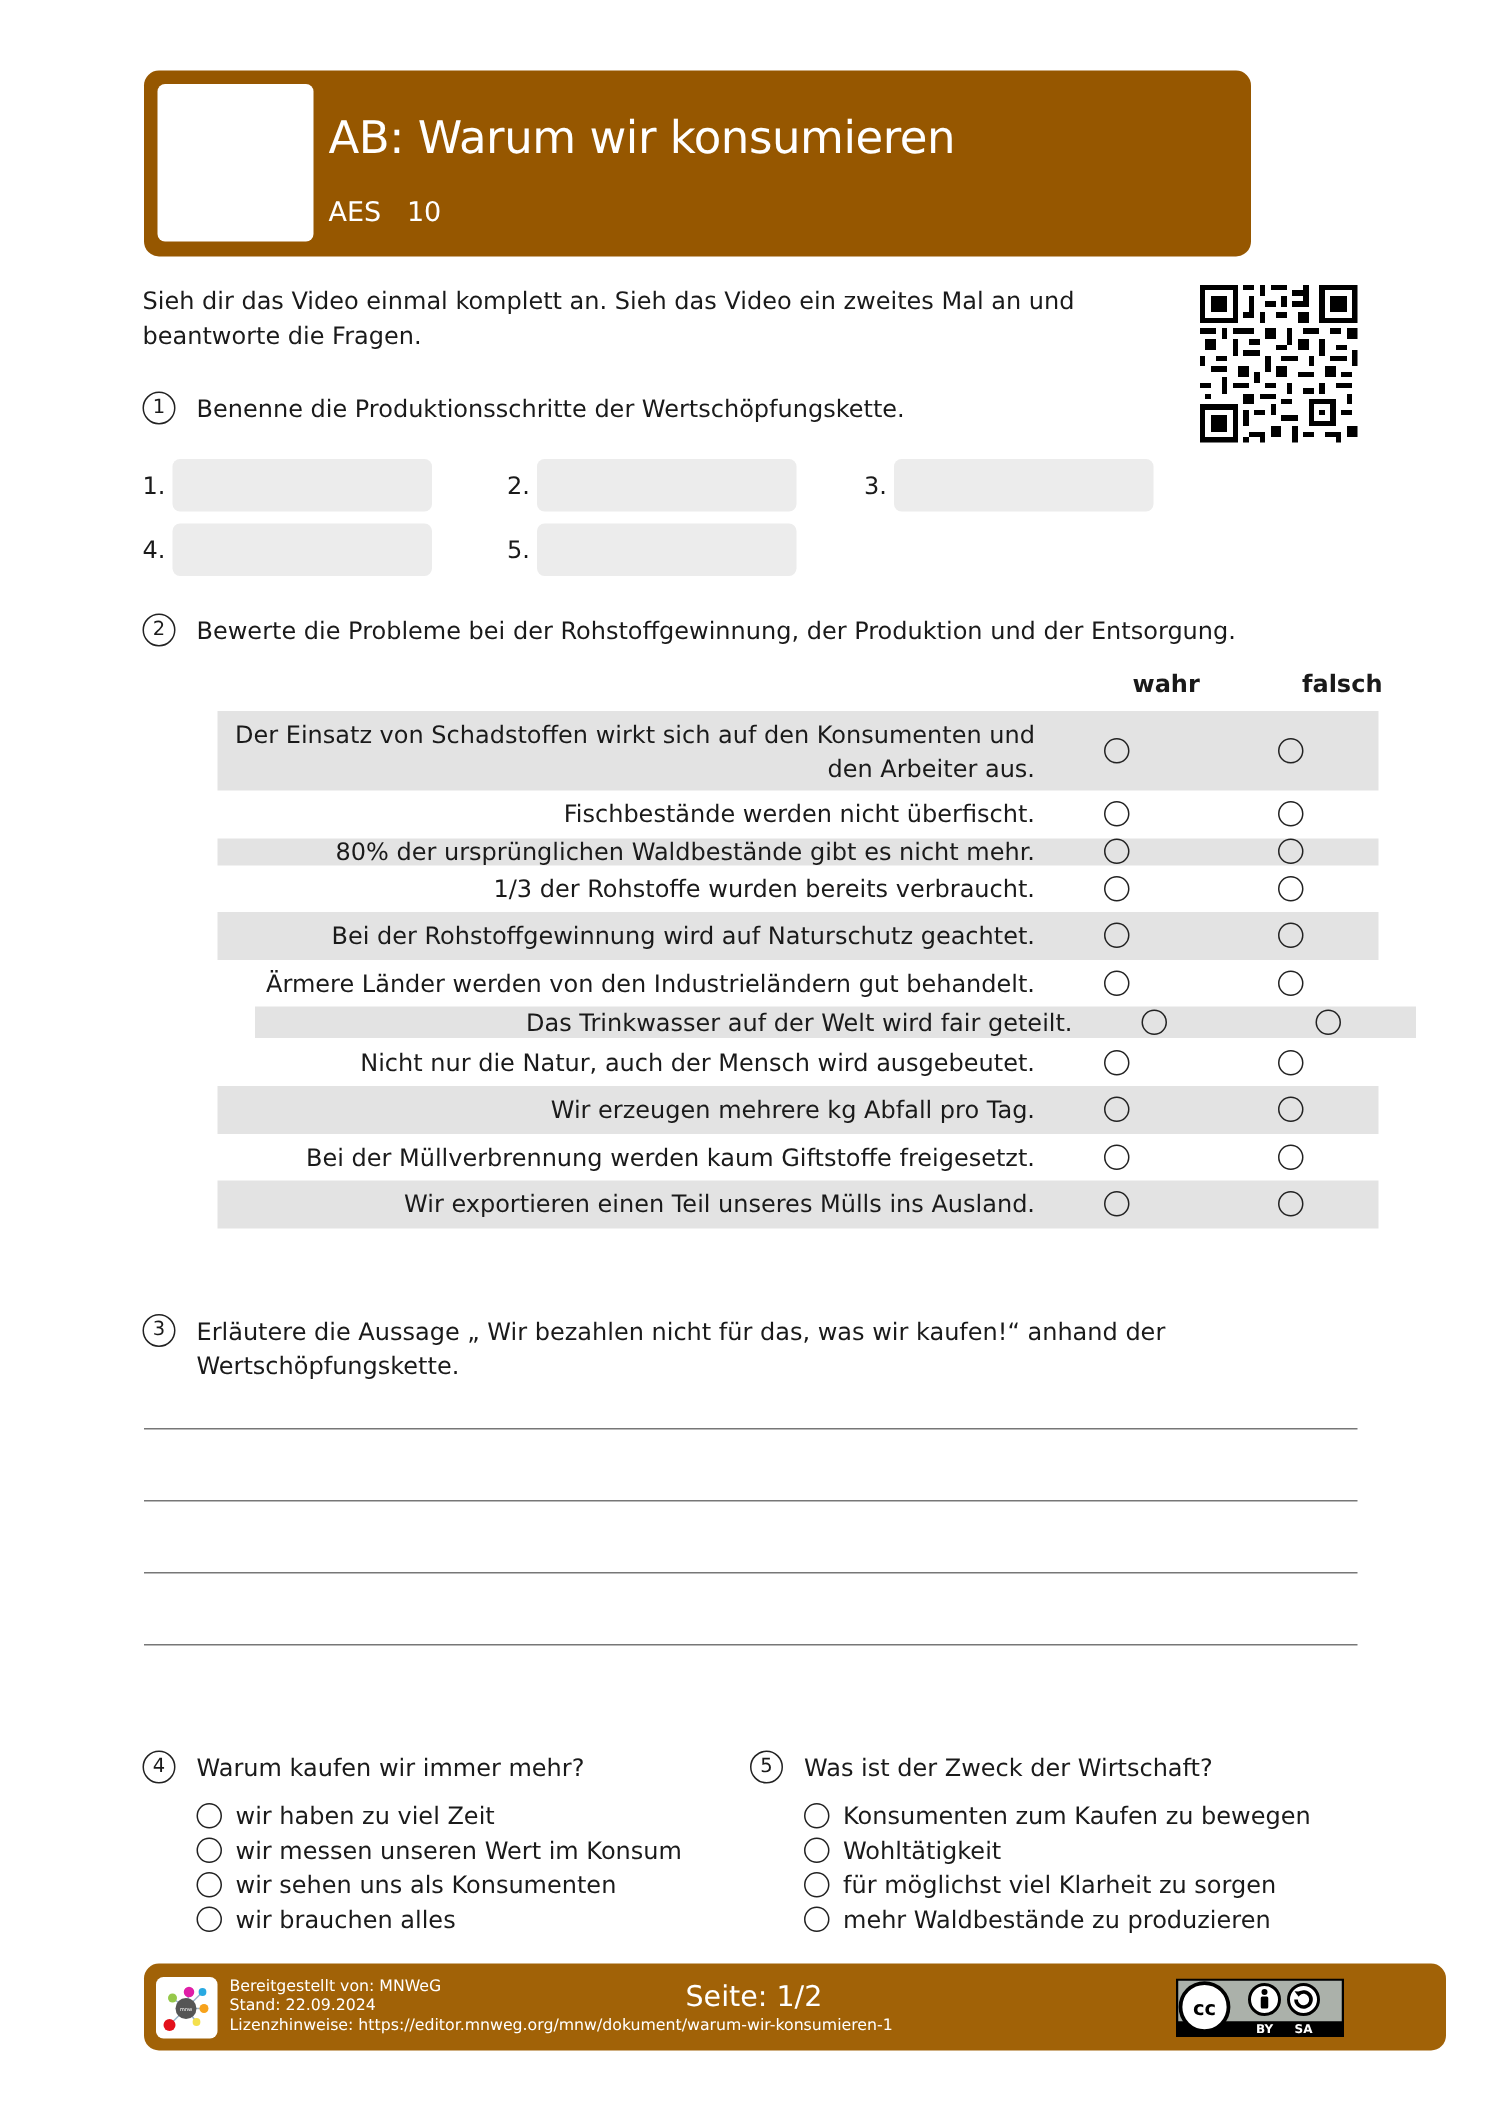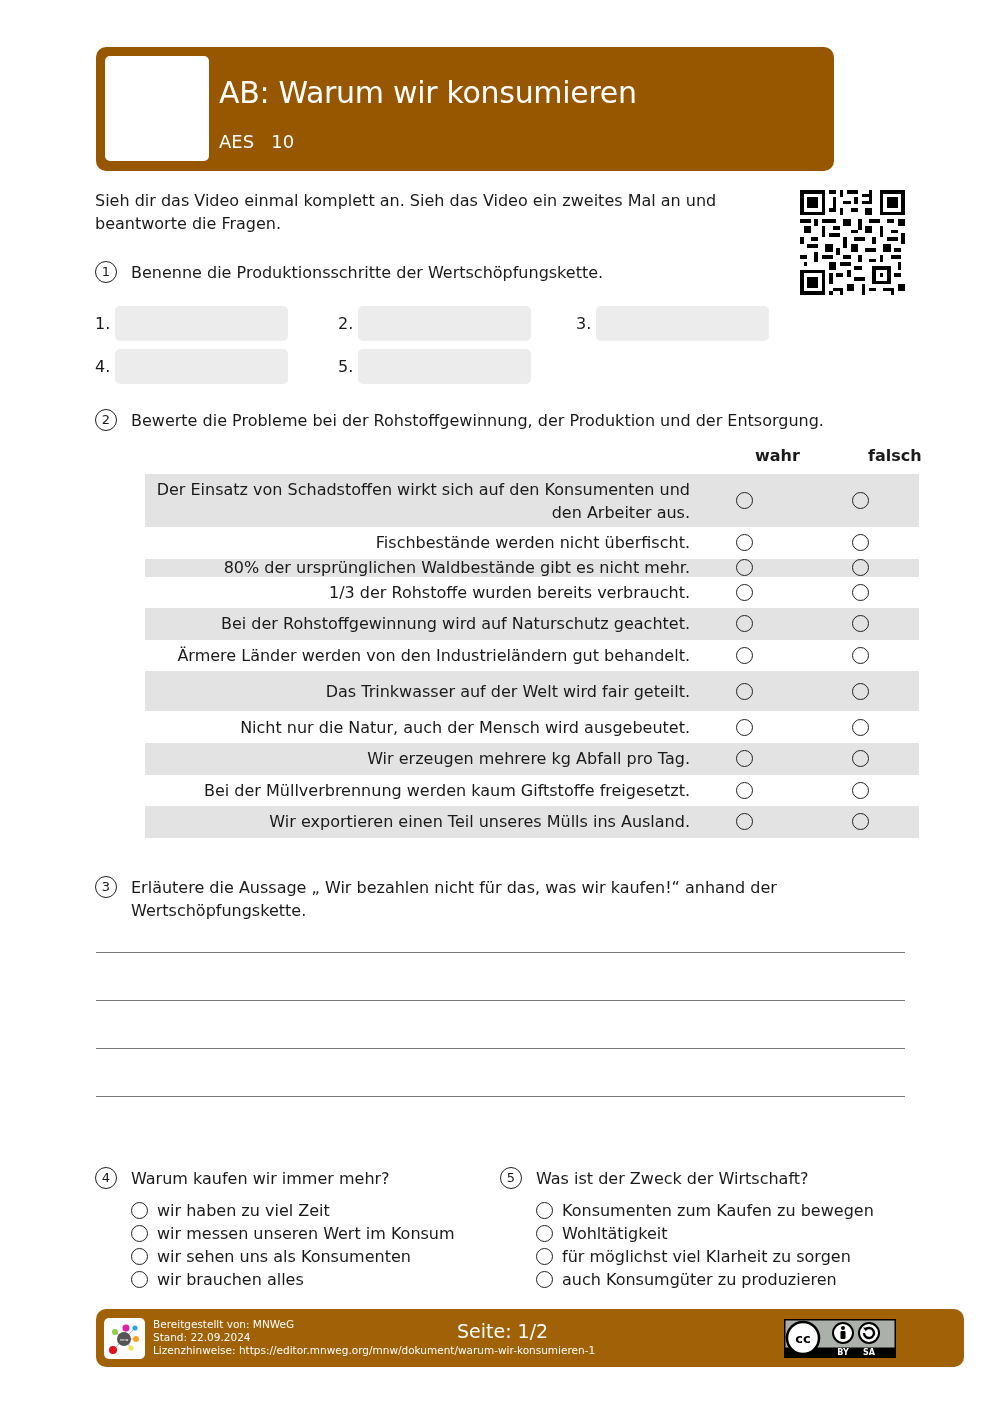--- a/index.html
+++ b/index.html
@@ -246,21 +246,21 @@
   <div class="tf-row shaded" style="height:31.6px;">
     <span class="stmt">Bei der Rohstoffgewinnung wird auf Naturschutz geachtet.</span>
     <span class="radio" style="left:591px;"></span>
     <span class="radio" style="left:707px;"></span>
   </div>
   <div class="tf-row" style="height:31.6px;">
     <span class="stmt">Ärmere Länder werden von den Industrieländern gut behandelt.</span>
     <span class="radio" style="left:591px;"></span>
     <span class="radio" style="left:707px;"></span>
   </div>
-  <div class="tf-row shaded" style="height:40px;">
+  <div class="tf-row shaded" style="height:21px;margin-left:25px;">
     <span class="stmt">Das Trinkwasser auf der Welt wird fair geteilt.</span>
     <span class="radio" style="left:591px;"></span>
     <span class="radio" style="left:707px;"></span>
   </div>
   <div class="tf-row" style="height:31.6px;">
     <span class="stmt">Nicht nur die Natur, auch der Mensch wird ausgebeutet.</span>
     <span class="radio" style="left:591px;"></span>
     <span class="radio" style="left:707px;"></span>
   </div>
   <div class="tf-row shaded" style="height:31.6px;">
@@ -325,21 +325,21 @@
   <div class="mc-item">
     <span class="radio"></span>
     <span>Wohltätigkeit</span>
   </div>
   <div class="mc-item">
     <span class="radio"></span>
     <span>für möglichst viel Klarheit zu sorgen</span>
   </div>
   <div class="mc-item">
     <span class="radio"></span>
-    <span>auch Konsumgüter zu produzieren</span>
+    <span>mehr Waldbestände zu produzieren</span>
   </div>
 </div>
 
 <div class="footer">
   <div class="f-logo">
     <svg width="41" height="41" viewBox="0 0 41 41">
       <g stroke="#9bb3c8" stroke-width="1">
         <line x1="20" y1="21" x2="11" y2="14"></line>
           <line x1="20" y1="21" x2="22" y2="11"></line>
           <line x1="20" y1="21" x2="31" y2="10"></line>

